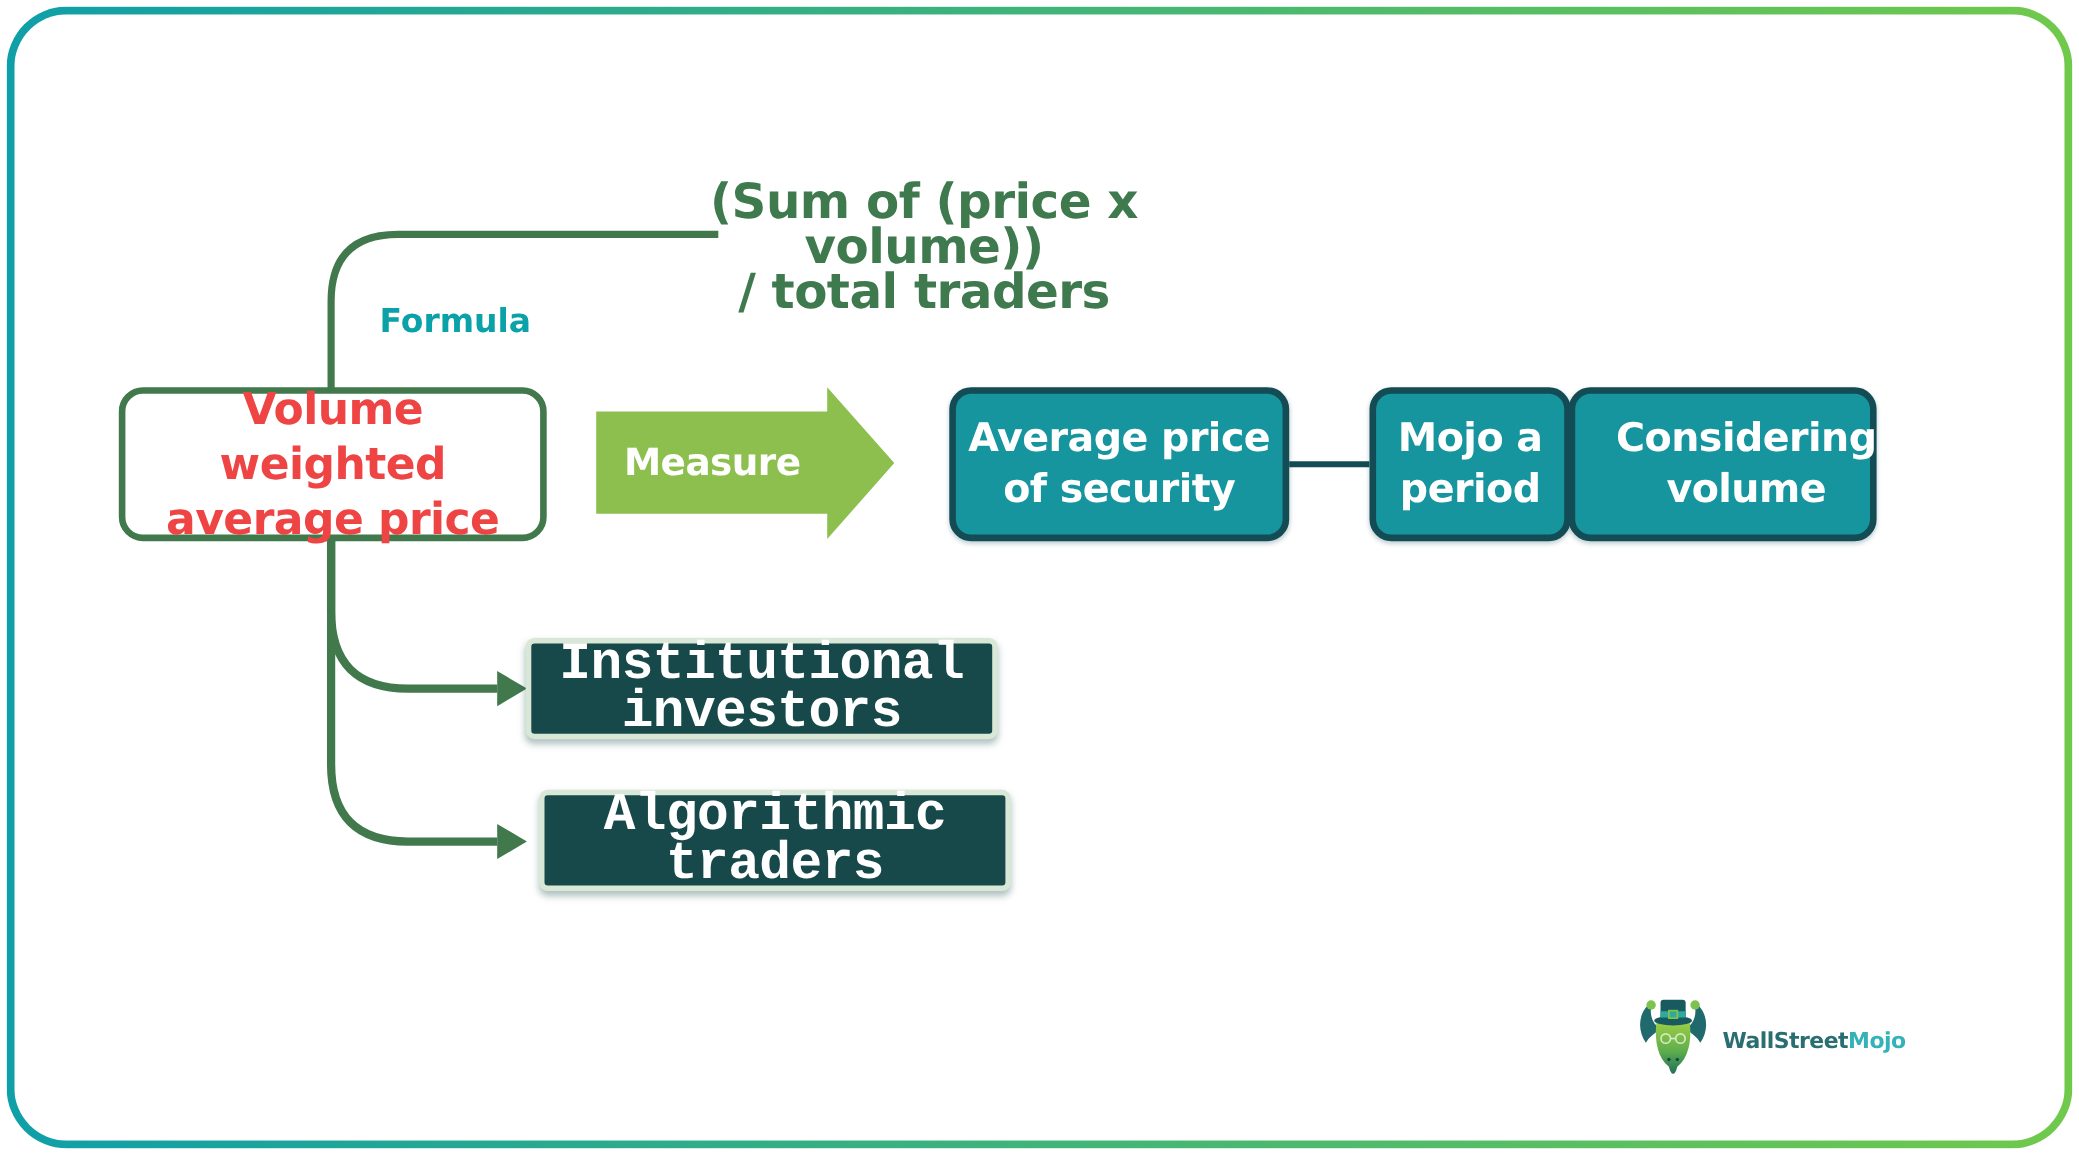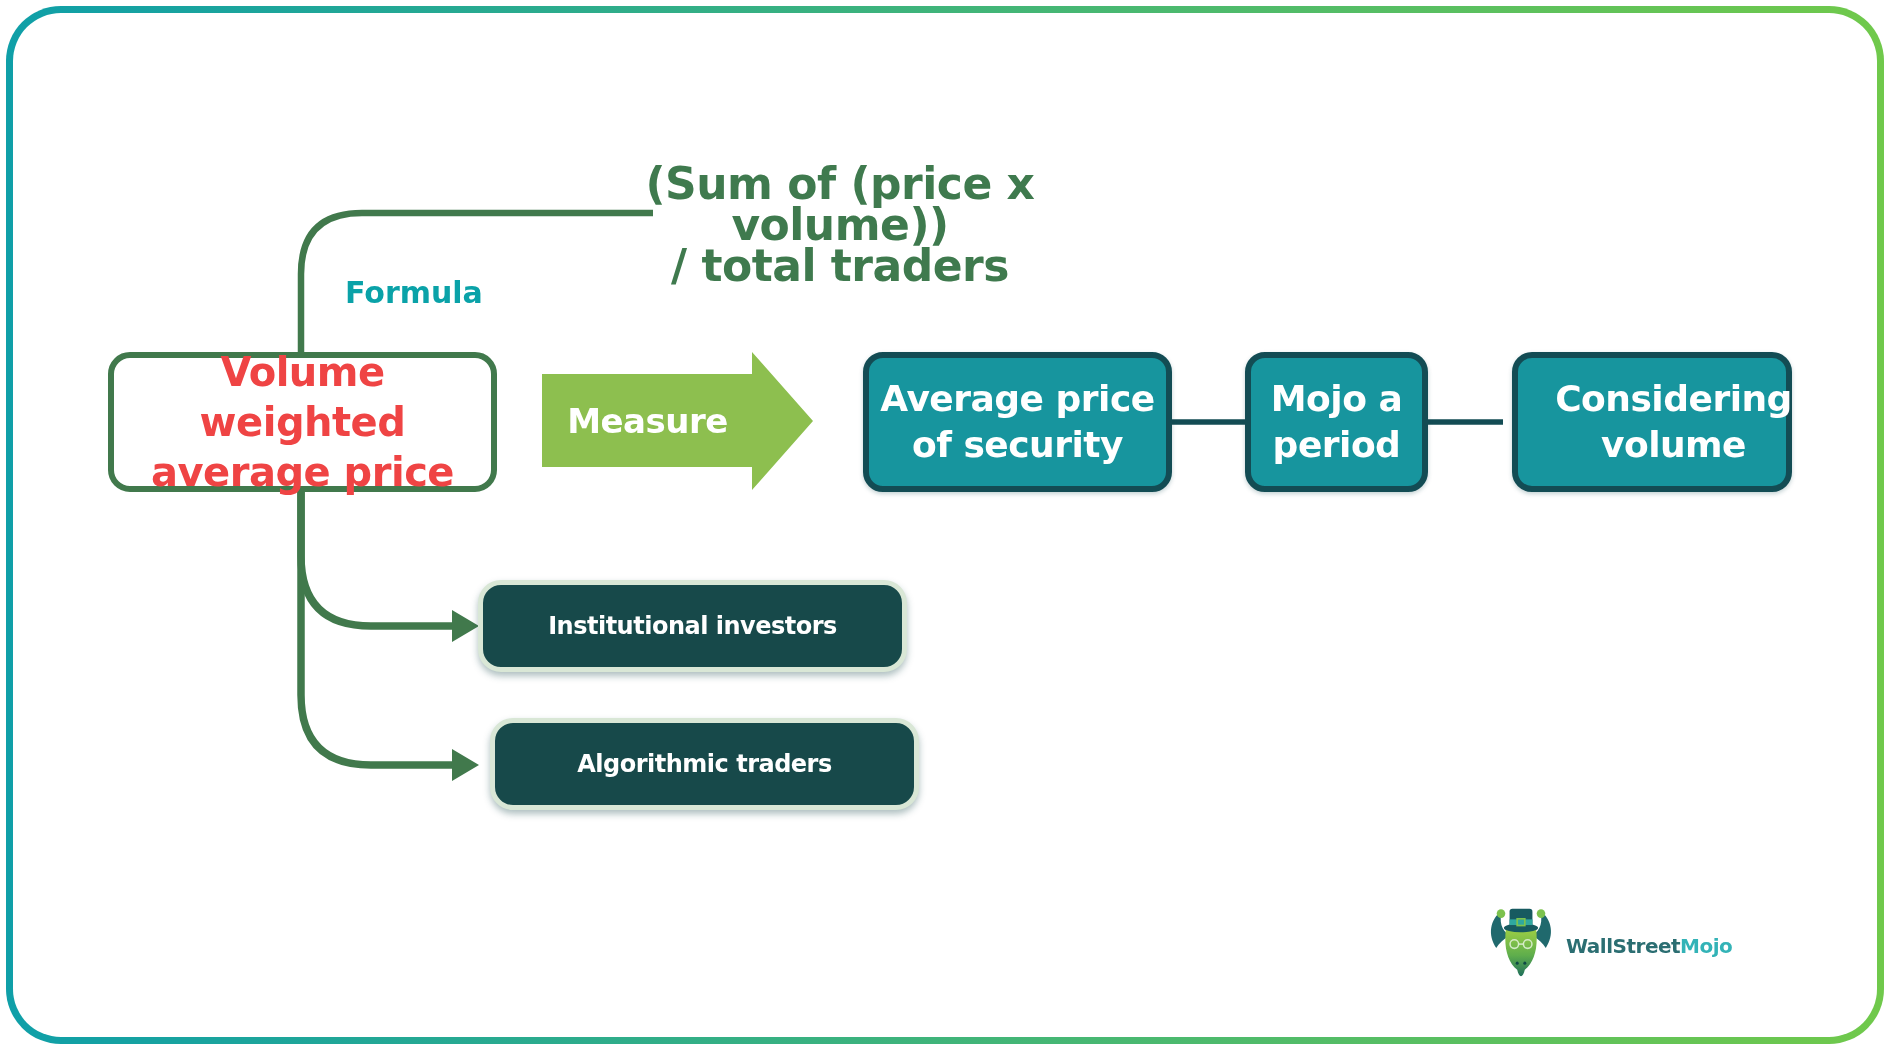--- a/index.html
+++ b/index.html
@@ -23,25 +23,26 @@
     background:#ffffff;border:6px solid #41794C;border-radius:22px;
     color:#ef4444;font-size:40px;line-height:50px;letter-spacing:-0.5px;
   }
   .teal-node{
     background:#17959E;border:6px solid #134C54;border-radius:20px;
     color:#ffffff;font-size:36px;line-height:46px;letter-spacing:-0.5px;
     box-shadow:0 2px 4px rgba(19,76,84,0.25);
   }
   .node-a{left:863px;top:352px;width:309px;height:140px;}
   .node-b{left:1245px;top:352px;width:183px;height:140px;}
-  .node-c{left:1512px;top:352px;width:280px;height:140px;padding-left:43px;}
+  .node-c{left:1426px;top:352px;width:280px;height:140px;padding-left:43px;}
   .dark-node{
-    background:#17494A;border:5px solid #D9E7D6;border-radius:23px;
-    color:#ffffff;font-size:24px;line-height:44px;letter-spacing:-0.5px;
+    background:#17494A;border:5px solid #D9E7D6;border-radius:8px;
+    color:#ffffff;font-size:48px;line-height:44px;letter-spacing:-0.5px;
     box-shadow:0 4px 7px rgba(23,73,74,0.35);
+    font-family:Liberation Mono, monospace;
   }
   .user-1{left:478px;top:580px;width:429px;height:92px;}
   .user-2{left:490px;top:718px;width:429px;height:92px;}
   .formula-annotation{
     left:620px;top:163px;width:440px;text-align:center;
     color:#3F7A4E;font-size:44px;line-height:41px;font-weight:bold;letter-spacing:-0.5px;
   }
   .formula-annotation span{display:block;}
   .formula-label{
     left:345px;top:276px;color:#0AA2A8;font-size:30px;line-height:34px;font-weight:bold;

